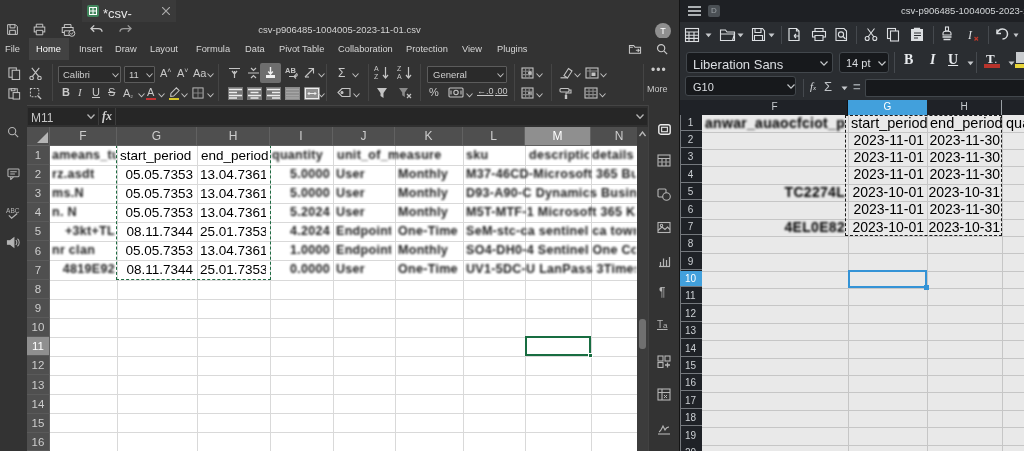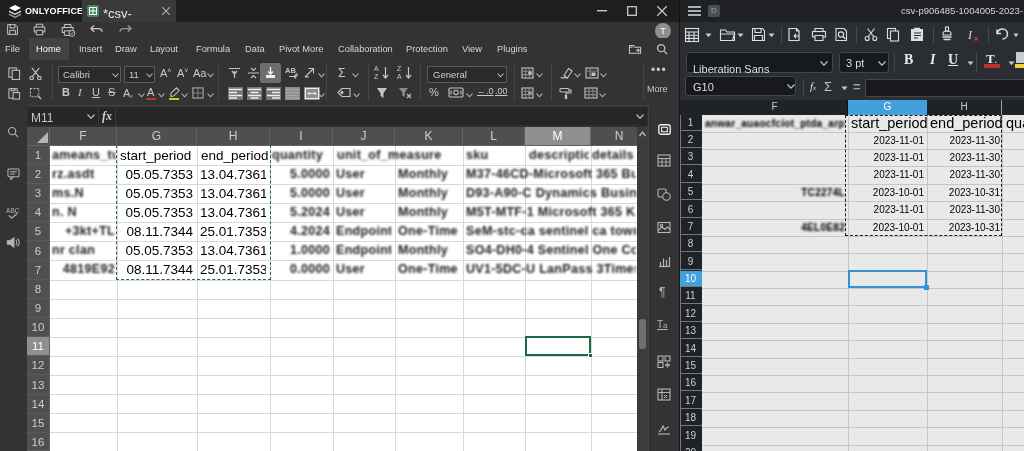--- a/index.html
+++ b/index.html
@@ -33,47 +33,27 @@
 #lo-title{left:0;top:0;width:345px;height:22px;background:#1e2024}
 #lo-tools{left:0;top:22px;width:345px;height:26px;background:#2a2d31}
 #lo-fontrow{left:0;top:48px;width:345px;height:29px;background:#2a2d31}
 #lo-frow{left:0;top:77px;width:369px;height:22px;background:#2a2d31}
 #lo-colh{left:0;top:100px;width:345px;height:15px;background:#1f2227}
 #lo-rowh{left:0;top:115px;width:23px;height:336px;background:#1f2227}
 .lorh{position:absolute;left:0;width:23px;color:#ccd0d4;font-size:10px;text-align:center;border-bottom:1px solid #75797e}
 #lo-grid{left:23px;top:115px;width:322px;height:336px;background:#e9e9e9}
 .lgv{position:absolute;top:0;width:1px;height:336px;background:#c6c6c6}
 .lgh{position:absolute;left:0;width:322px;height:1px;background:#c6c6c6}
-.lcell{position:absolute;height:17px;line-height:17px;font-size:10px;color:#000;white-space:nowrap}
+.lcell{position:absolute;height:17px;line-height:17px;font-size:14px;color:#000;white-space:nowrap}
 .combo{position:absolute;background:#17191c;border:1px solid #42474c;border-radius:3px;color:#dcdfe3}
 </style>
 </head>
 <body>
 
 <div id="oo" class="a">
-  <div id="oo-title" class="a">
-    <svg class="a" style="left:8px;top:4px" width="14" height="14" viewBox="0 0 14 14">
-        <g fill="#fff">
-          <path d="M7 1 L13 4 L7 7 L1 4 Z"></path>
-          <path d="M1 6.5 L7 9.5 L13 6.5 L13 8 L7 11 L1 8 Z" opacity=".85"></path>
-          <path d="M1 9.5 L7 12.5 L13 9.5 L13 11 L7 14 L1 11 Z" opacity=".6"></path>
-        </g>
-      </svg>
-    <span class="a" style="left:25px;top:6px;font-size:9px;font-weight:bold;color:#fff;letter-spacing:.1px">ONLYOFFICE</span>
-
-    <svg class="a" style="left:597px;top:10px" width="10" height="2">
-        <rect width="10" height="1.4" fill="#c6c6c6"></rect>
-      </svg>
-    <svg class="a" style="left:627px;top:6px" width="10" height="10">
-        <rect x=".7" y=".7" width="8.6" height="8.6" fill="none" stroke="#c6c6c6" stroke-width="1.3"></rect>
-      </svg>
-    <svg class="a" style="left:657px;top:6px" width="10" height="10">
-        <path d="M0 0 L10 10 M10 0 L0 10" stroke="#c6c6c6" stroke-width="1.3"></path>
-      </svg>
-  </div>
   <div id="oo-tab" class="a">
     <svg class="a" style="left:5px;top:5px" width="12" height="12">
         <rect width="12" height="12" rx="2" fill="#40865c"></rect>
         <g stroke="#fff" stroke-width="1">
           <rect x="2.5" y="2.5" width="7" height="7" fill="none"></rect>
           <path d="M2.5 6 h7 M6 2.5 v7"></path>
         </g>
       </svg>
     <span class="a" style="left:21px;top:6px;font-size:13px;color:#e6e6e6">*csv-p906485...</span>
     <svg class="a" style="left:80px;top:7px" width="8" height="8">
@@ -97,32 +77,33 @@
         <path d="M4 9 h8 v5.5 h-8 Z" fill="#333"></path>
         <circle cx="13" cy="12" r="3.6" fill="#333"></circle>
         <path d="M11.4 12 l1.2 1.2 2-2.4"></path>
       </svg>
     <svg class="a" style="left:89px;top:2px" width="15" height="11" viewBox="0 0 16 12" fill="none" stroke="#c8c8c8" stroke-width="1.5">
         <path d="M5.5 1.5 L2 5 l3.5 3.5 M2 5 h8 c2.5 0 4 1.5 4 3.5"></path>
       </svg>
     <svg class="a" style="left:118px;top:2px" width="15" height="11" viewBox="0 0 16 12" fill="none" stroke="#9a9a9a" stroke-width="1.5">
         <path d="M10.5 1.5 L14 5 l-3.5 3.5 M14 5 H6 c-2.5 0-4 1.5-4 3.5"></path>
       </svg>
+    <span class="a" style="left:0;top:2px;width:679px;text-align:center;font-size:9.5px;color:#d2d2d2">csv-p906485-1004005-2023-11-01.csv</span>
     <div class="a" style="left:655px;top:1px;width:16px;height:16px;border-radius:50%;background:#8f8f8f;color:#fff;font-size:9px;text-align:center;line-height:16px">T</div>
   </div>
   <div id="oo-menu" class="a">
     <span class="mi" style="left:5px">File</span>
     <div class="a" style="left:29px;top:0;width:40px;height:22px;background:#424242"></div>
     <span class="mi" style="left:36px;color:#fff">Home</span>
     <span class="mi" style="left:79px">Insert</span>
     <span class="mi" style="left:115px">Draw</span>
     <span class="mi" style="left:150px">Layout</span>
     <span class="mi" style="left:196px">Formula</span>
     <span class="mi" style="left:245px">Data</span>
-    <span class="mi" style="left:279px">Pivot More</span>
+    <span class="mi" style="left:279px">Pivot Table</span>
     <span class="mi" style="left:338px">Collaboration</span>
     <span class="mi" style="left:406px">Protection</span>
     <span class="mi" style="left:462px">View</span>
     <span class="mi" style="left:497px">Plugins</span>
     <svg class="a" style="left:628px;top:5px" width="14" height="12" viewBox="0 0 16 14" fill="none" stroke="#c8c8c8" stroke-width="1.2">
         <path d="M1.5 3 h5 l1.5 2 h6.5 v7 h-13 Z M1.5 5 l4-0 M9 8.5 h4 m-1.8-1.8 1.8 1.8 -1.8 1.8"></path>
       </svg>
     <svg class="a" style="left:656px;top:5px" width="12" height="12" viewBox="0 0 14 14" fill="none" stroke="#c8c8c8" stroke-width="1.4">
         <circle cx="6" cy="6" r="4.2"></circle>
         <path d="M9.2 9.2 L13 13"></path>
@@ -624,27 +605,27 @@
     <svg class="a" style="left:315px;top:5px" width="15" height="14" viewBox="0 0 15 14" fill="none" stroke="#dcdfe2" stroke-width="1.5">
         <path d="M3 2.5 v4 h4"></path>
         <path d="M3.2 6 c1-2.6 3-4 5.3-4 3 0 5 2.2 5 5 0 2.8-2.2 5-5 5"></path>
       </svg>
     <svg class="a" style="left:334px;top:11px" width="6" height="5">
         <path d="M0.5 0.5 h5 L3 4.3 Z" fill="#c5c8cb"></path>
       </svg>
   </div>
   <div id="lo-fontrow" class="a">
     <div class="combo" style="left:7px;top:4px;width:147px;height:21px">
-      <span class="a" style="left:6px;top:10px;font-size:11px">Liberation Sans</span>
+      <span class="a" style="left:6px;top:4px;font-size:13px">Liberation Sans</span>
       <svg class="a" style="left:133px;top:8px" width="8" height="6">
           <path d="M0.5 0.5 L4 4.2 L7.5 0.5" fill="none" stroke="#c5c8cb" stroke-width="1.2"></path>
         </svg>
     </div>
     <div class="combo" style="left:160px;top:4px;width:50px;height:21px">
-      <span class="a" style="left:6px;top:4px;font-size:11px">3 pt</span>
+      <span class="a" style="left:6px;top:4px;font-size:11px">14 pt</span>
       <svg class="a" style="left:38px;top:8px" width="8" height="6">
           <path d="M0.5 0.5 L4 4.2 L7.5 0.5" fill="none" stroke="#c5c8cb" stroke-width="1.2"></path>
         </svg>
     </div>
     <div class="a" style="left:215px;top:4px;width:1px;height:21px;background:#45494e"></div>
     <span class="a" style="left:225px;top:4px;font-size:14px;font-weight:bold;color:#e8ebee;font-family:'Liberation Serif',serif">B</span>
     <span class="a" style="left:251px;top:4px;font-size:14px;font-style:italic;font-weight:bold;color:#e8ebee;font-family:'Liberation Serif',serif">I</span>
     <span class="a" style="left:269px;top:4px;font-size:14px;font-weight:bold;text-decoration:underline;color:#e8ebee;font-family:'Liberation Serif',serif">U</span>
     <svg class="a" style="left:288px;top:13px" width="7" height="5">
         <path d="M0.5 0.5 h6 L3.5 4.3 Z" fill="#c5c8cb"></path>

